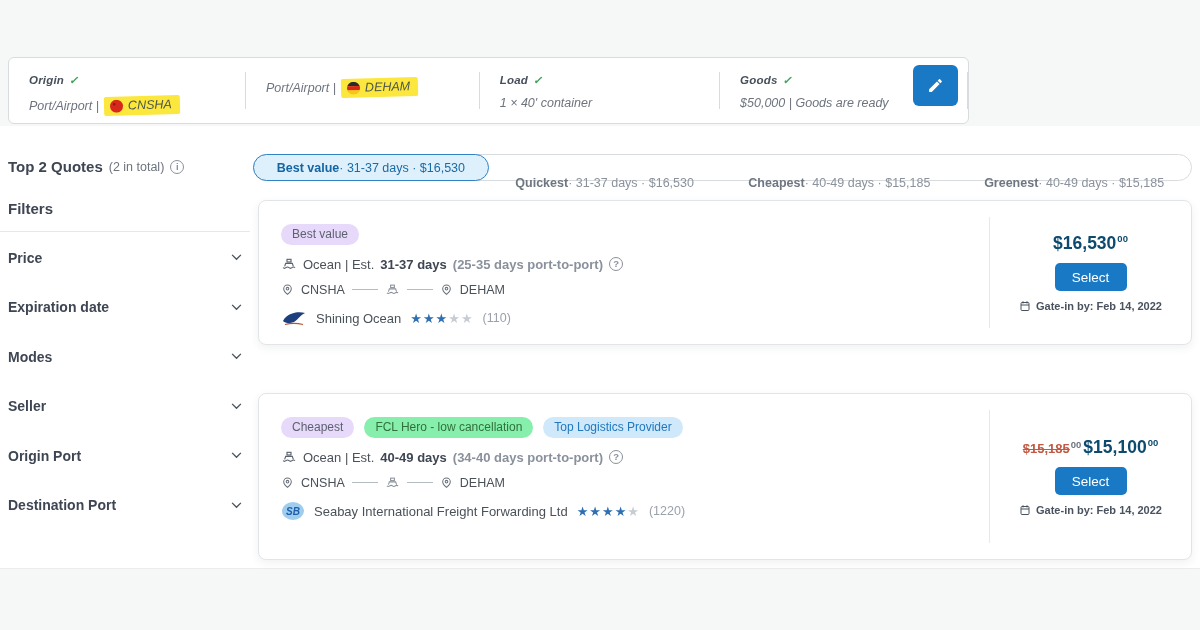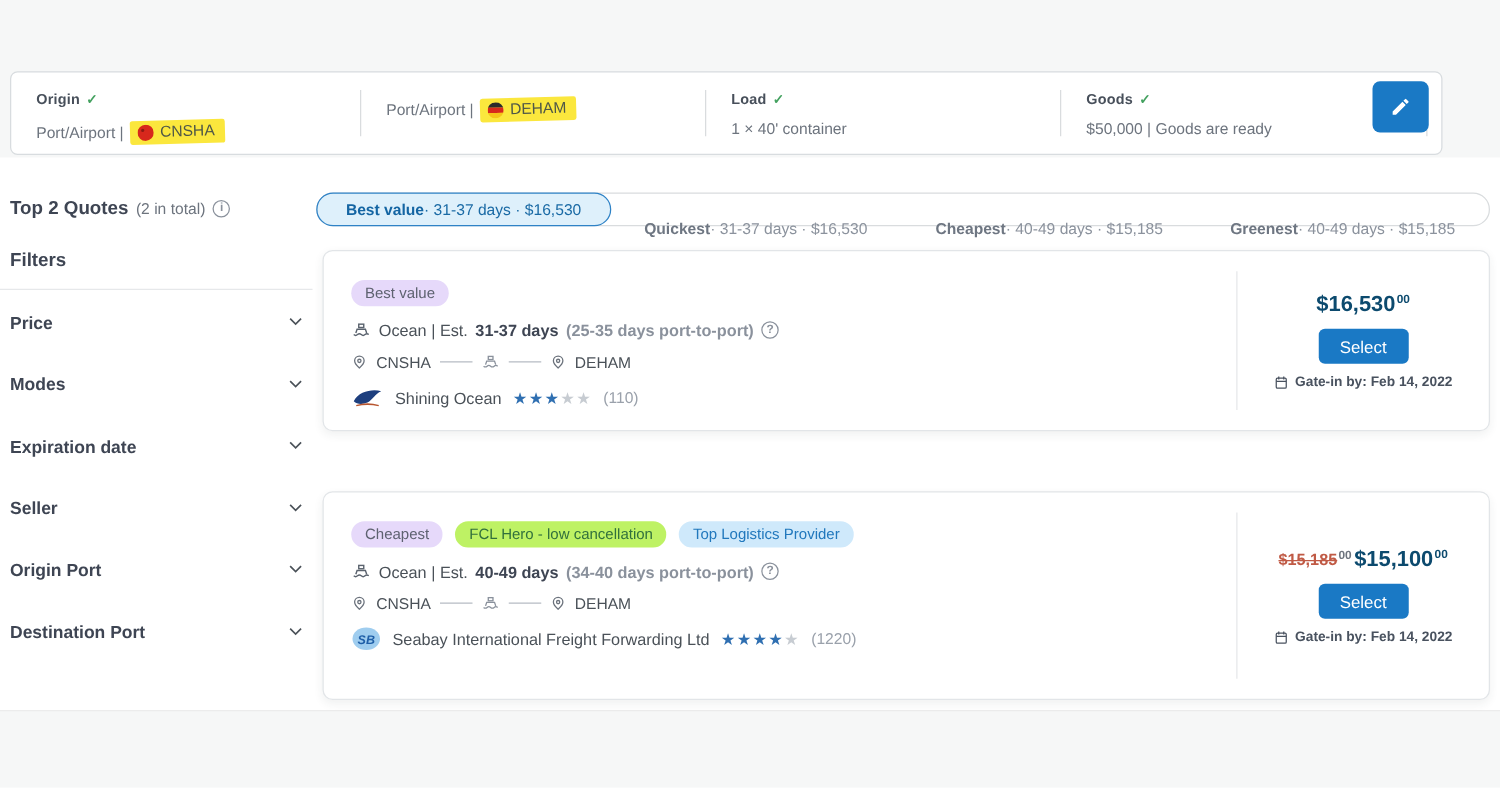--- a/index.html
+++ b/index.html
@@ -9,23 +9,23 @@
     background:#f6f7f7;
     position:relative;
     overflow:hidden;
     color:#3e4553;
   }
   .main-white { position:absolute; left:0; top:126px; width:1200px; height:442px; background:#ffffff; }
   .footer-strip { position:absolute; left:0; top:568px; width:1200px; height:62px; background:#f6f7f7; border-top:1px solid #ececec; }
 
   
   .search-card {
-    position:absolute; left:8px; top:57px; width:1146px; height:67px;
+    position:absolute; left:8px; top:57px; width:961px; height:67px;
     background:#fff; border:1px solid #d8dcdf; border-radius:6px;
-    display:flex; align-items:stretch; z-index:3;
+    display:flex; align-items:stretch; z-index:3;font-style:italic;
   }
   .s-field { padding:12px 0 0 20px; position:relative; }
   .s-field.f0 { width:279px; }
   .s-field.f1 { width:275px; }
   .s-field.f2 { width:283px; }
   .s-field.f3 { width:292px; }
   .s-div { width:1px; background:#d9dcde; margin:14px 0; }
   .s-label { font-size:11.5px; font-weight:bold; color:#474f5a; letter-spacing:.2px; }
   .s-check { color:#43a15f; font-size:11px; font-weight:bold; margin-left:5px; }
   .s-value { margin-top:8px; font-size:12.5px; color:#6d747e; display:flex; align-items:center; gap:5px; }
@@ -88,21 +88,21 @@
   .qcard.c1 { top:200px; height:145px; }
   .qcard.c2 { top:393px; height:167px; }
   .q-left { flex:1 1 auto; padding:23px 20px 16px 22px; }
   .q-right {
     width:202px; flex:0 0 auto; border-left:1px solid #e6e8ea; margin:16px 0;
     display:flex; flex-direction:column; align-items:center; justify-content:center; gap:9px;
   }
   .badge-row { display:flex; gap:10px; margin-bottom:11px; }
   .badge { font-size:12px; padding:3px 11px 4px; border-radius:11px; white-space:nowrap; }
   .badge.purple { background:#e6d9fa; color:#5e6270; }
-  .badge.green  { background:#bef264; color:#31703c;text-align:right; }
+  .badge.green  { background:#86efac; color:#31703c;text-align:right; }
   .badge.blue   { background:#cfe9fb; color:#2178bd; }
   .mode-row { display:flex; align-items:center; gap:6px; font-size:13px; color:#4a5158; margin-bottom:10px; }
   .mode-row .days { font-weight:bold; color:#3e4553; }
   .mode-row .note { color:#8a919c;font-weight:bold; }
   .route-row { display:flex; align-items:center; gap:7px; font-size:12.5px; color:#4a5158; margin-bottom:11px; }
   .dashline { width:26px; height:0; border-top:1.6px solid #b6bcc3; }
   .seller-row { display:flex; align-items:center; gap:9px; font-size:13px; color:#4a5158; }
   .star { font-size:13px; letter-spacing:1px; }
   .star.on { color:#2f6fb1; }
   .star.off { color:#c7ccd2; }
@@ -223,29 +223,29 @@
 <div class="filter-list">
   <div class="filter-row">
     <span class="fl">Price</span>
     <span class="ico">
         <svg width="11" height="7" viewBox="0 0 12 8">
           <path d="M1 1l5 5 5-5" stroke="#4a5158" stroke-width="1.5" fill="none"></path>
         </svg>
       </span>
   </div>
   <div class="filter-row">
+    <span class="fl">Expiration date</span>
+    <span class="ico">
+        <svg width="11" height="7" viewBox="0 0 12 8">
+          <path d="M1 1l5 5 5-5" stroke="#4a5158" stroke-width="1.5" fill="none"></path>
+        </svg>
+      </span>
+  </div>
+  <div class="filter-row">
     <span class="fl">Modes</span>
-    <span class="ico">
-        <svg width="11" height="7" viewBox="0 0 12 8">
-          <path d="M1 1l5 5 5-5" stroke="#4a5158" stroke-width="1.5" fill="none"></path>
-        </svg>
-      </span>
-  </div>
-  <div class="filter-row">
-    <span class="fl">Expiration date</span>
     <span class="ico">
         <svg width="11" height="7" viewBox="0 0 12 8">
           <path d="M1 1l5 5 5-5" stroke="#4a5158" stroke-width="1.5" fill="none"></path>
         </svg>
       </span>
   </div>
   <div class="filter-row">
     <span class="fl">Seller</span>
     <span class="ico">
         <svg width="11" height="7" viewBox="0 0 12 8">

